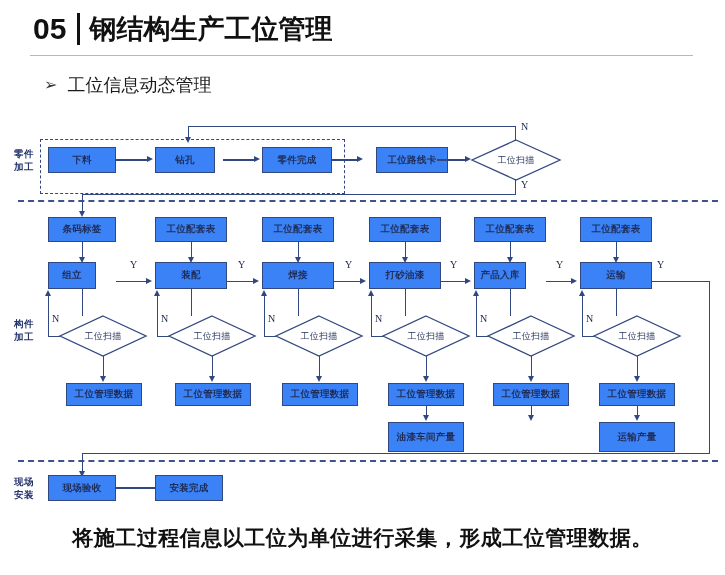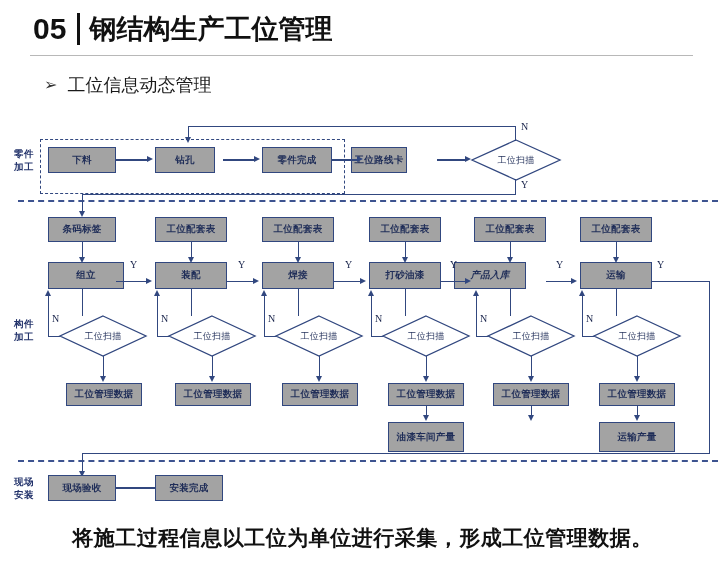--- a/index.html
+++ b/index.html
@@ -19,21 +19,21 @@
 
   .bullet-row{position:absolute;left:44px;top:76px;display:flex;align-items:center;}
   .bullet-mark{font-size:16px;color:#333;margin-right:10px;line-height:1;}
   .bullet-text{font-size:18px;color:#1a1a1a;line-height:1;}
 
   
   .diagram{position:absolute;left:0;top:110px;width:725px;height:410px;}
 
   .node{
     position:absolute;box-sizing:border-box;
-    border:1.3px solid #31477f;background:#a3a3a3;
+    border:1.3px solid #31477f;background:#3b82f6;
     color:#1f2d58;font-weight:bold;font-size:9.5px;
     display:flex;align-items:center;justify-content:center;
     text-align:center;line-height:1.15;letter-spacing:.3px;
   }
   .node.two-line{font-size:9px;line-height:1.25;}
 
   .row-label{
     position:absolute;color:#23336b;font-weight:bold;font-size:9.5px;
     line-height:1.35;text-align:left;letter-spacing:.4px;
   }
@@ -98,21 +98,21 @@
     </div>
 
     <div class="dashed-group" style="left:40px;top:29px;width:305px;height:55px;"></div>
 
     <div class="dashed-sep" style="left:18px;top:90px;width:700px;"></div>
     <div class="dashed-sep" style="left:18px;top:350px;width:700px;"></div>
 
     <div class="node" style="left:48px;top:37px;width:68px;height:26px;">下料</div>
     <div class="node" style="left:155px;top:37px;width:60px;height:26px;">钻孔</div>
     <div class="node" style="left:262px;top:37px;width:70px;height:26px;">零件完成</div>
-    <div class="node" style="left:351px;top:37px;width:56px;height:26px;">工位路线卡</div>
+    <div class="node" style="left:376px;top:37px;width:72px;height:26px;">工位路线卡</div>
 
     <div class="ln h" style="left:116px;top:49.4px;width:32px;"></div>
     <div class="arrow right" style="left:147px;top:46px;"></div>
     <div class="ln h" style="left:223px;top:49.4px;width:32px;"></div>
     <div class="arrow right" style="left:254px;top:46px;"></div>
     <div class="ln h" style="left:332px;top:49.4px;width:26px;"></div>
     <div class="arrow right" style="left:357px;top:46px;"></div>
     <div class="ln h" style="left:437px;top:49.4px;width:29px;"></div>
     <div class="arrow right" style="left:465px;top:46px;"></div>
 
@@ -148,25 +148,25 @@
     <div class="arrow down" style="left:188px;top:147px;"></div>
     <div class="ln v" style="left:298px;top:132px;height:19px;"></div>
     <div class="arrow down" style="left:295px;top:147px;"></div>
     <div class="ln v" style="left:405px;top:132px;height:19px;"></div>
     <div class="arrow down" style="left:402px;top:147px;"></div>
     <div class="ln v" style="left:510px;top:132px;height:19px;"></div>
     <div class="arrow down" style="left:507px;top:147px;"></div>
     <div class="ln v" style="left:616px;top:132px;height:19px;"></div>
     <div class="arrow down" style="left:613px;top:147px;"></div>
 
-    <div class="node" style="left:48px;top:152px;width:76px;height:27px;">组立</div>
+    <div class="node" style="left:48px;top:152px;width:48px;height:27px;">组立</div>
     <div class="node" style="left:262px;top:152px;width:72px;height:27px;">焊接</div>
     <div class="node" style="left:155px;top:152px;width:72px;height:27px;">装配</div>
     <div class="node" style="left:369px;top:152px;width:72px;height:27px;">打砂油漆</div>
-    <div class="node" style="left:454px;top:152px;width:72px;height:27px;font-style:italic;">产品入库</div>
+    <div class="node" style="left:474px;top:152px;width:52px;height:27px;">产品入库</div>
     <div class="node" style="left:580px;top:152px;width:72px;height:27px;">运输</div>
 
     <div class="ln h" style="left:116px;top:171px;width:31px;"></div>
     <div class="arrow right" style="left:146px;top:167.6px;"></div>
     <div class="edge-label" style="left:130px;top:150px;">Y</div>
 
     <div class="ln h" style="left:227px;top:171px;width:27px;"></div>
     <div class="arrow right" style="left:253px;top:167.6px;"></div>
     <div class="edge-label" style="left:238px;top:150px;">Y</div>
 

